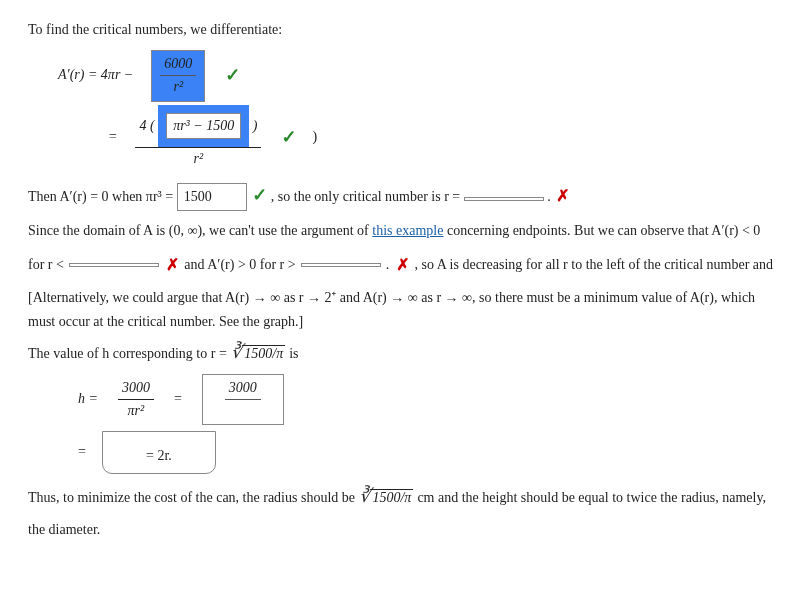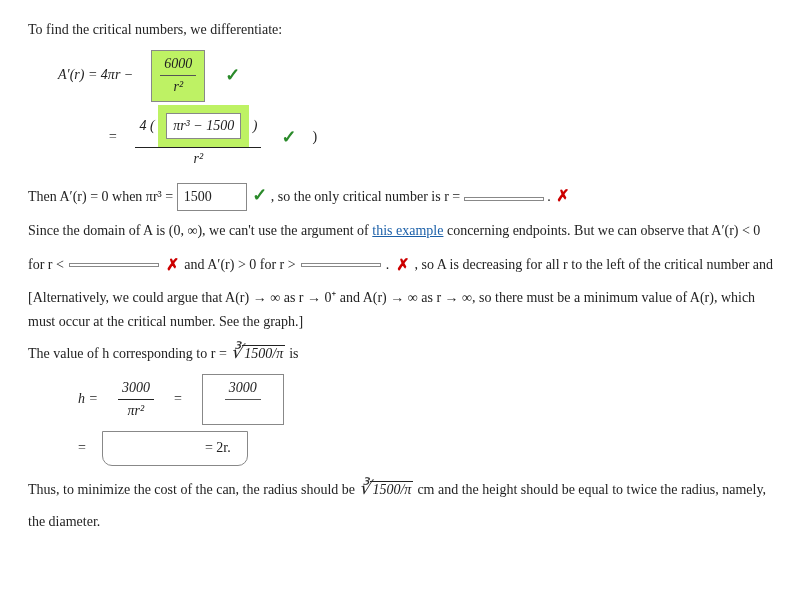--- a/index.html
+++ b/index.html
@@ -68,21 +68,21 @@
       align-items: center;
       gap: 16px;
       margin: 3px 0;
     }
     .boxed-fraction {
       border: 1.5px solid #888;
       padding: 2px 8px;
       display: inline-flex;
       flex-direction: column;
       align-items: center;
-      background: #bef264;
+      background: #3b82f6;
     }
     .boxed-fraction .num {
       border-bottom: 1.5px solid #555;
       padding: 0 4px;
       font-style: italic;
     }
     .boxed-fraction .den {
       padding: 0 4px;
       font-style: italic;
     }
@@ -102,20 +102,21 @@
       background: #fff;
     }
     .rounded-bottom {
       border: 1.5px solid #888;
       border-radius: 0 0 10px 10px;
       padding: 5px 16px;
       margin: 2px 0 2px 0;
       display: inline-flex;
       align-items: center;
       gap: 6px;
+      flex-direction: column;
     }
     .sqrt-symbol {
       font-size: 18px;
       line-height: 1;
     }
     .sqrt-content {
       border-top: 1.5px solid #222;
       padding: 0 3px;
       font-style: italic;
     }
@@ -179,21 +180,21 @@
     <span class="x-red">✗</span>
     <span>and A′(r) &gt; 0 for r &gt;</span>
     <span class="box-input" style="min-width:80px;"></span>
     <span> . </span>
     <span class="x-red">✗</span>
     <span>, so A is decreasing for all r to the left of the critical number and</span>
   </div>
 
 
   <div class="para" style="margin-top:6px;">
-    <span>[Alternatively, we could argue that A(r) → ∞ as r → 0⁺ and A(r) → ∞ as r → ∞, so there must be a minimum value of A(r), which must occur at the critical number. See the graph.]</span>
+    <span>[Alternatively, we could argue that A(r) → ∞ as r → 2⁺ and A(r) → ∞ as r → ∞, so there must be a minimum value of A(r), which must occur at the critical number. See the graph.]</span>
   </div>
 
   <div class="para" style="margin-top:8px;display:flex;align-items:center;flex-wrap:wrap;gap:4px;">
     <span>The value of h corresponding to r =</span>
     <span style="font-style:italic;">
       <span class="sqrt-symbol">∛</span><span class="sqrt-content" style="border-top:1.5px solid #222;padding:0 2px;">1500/π</span>
     </span>
     <span>is</span>
   </div>
 

